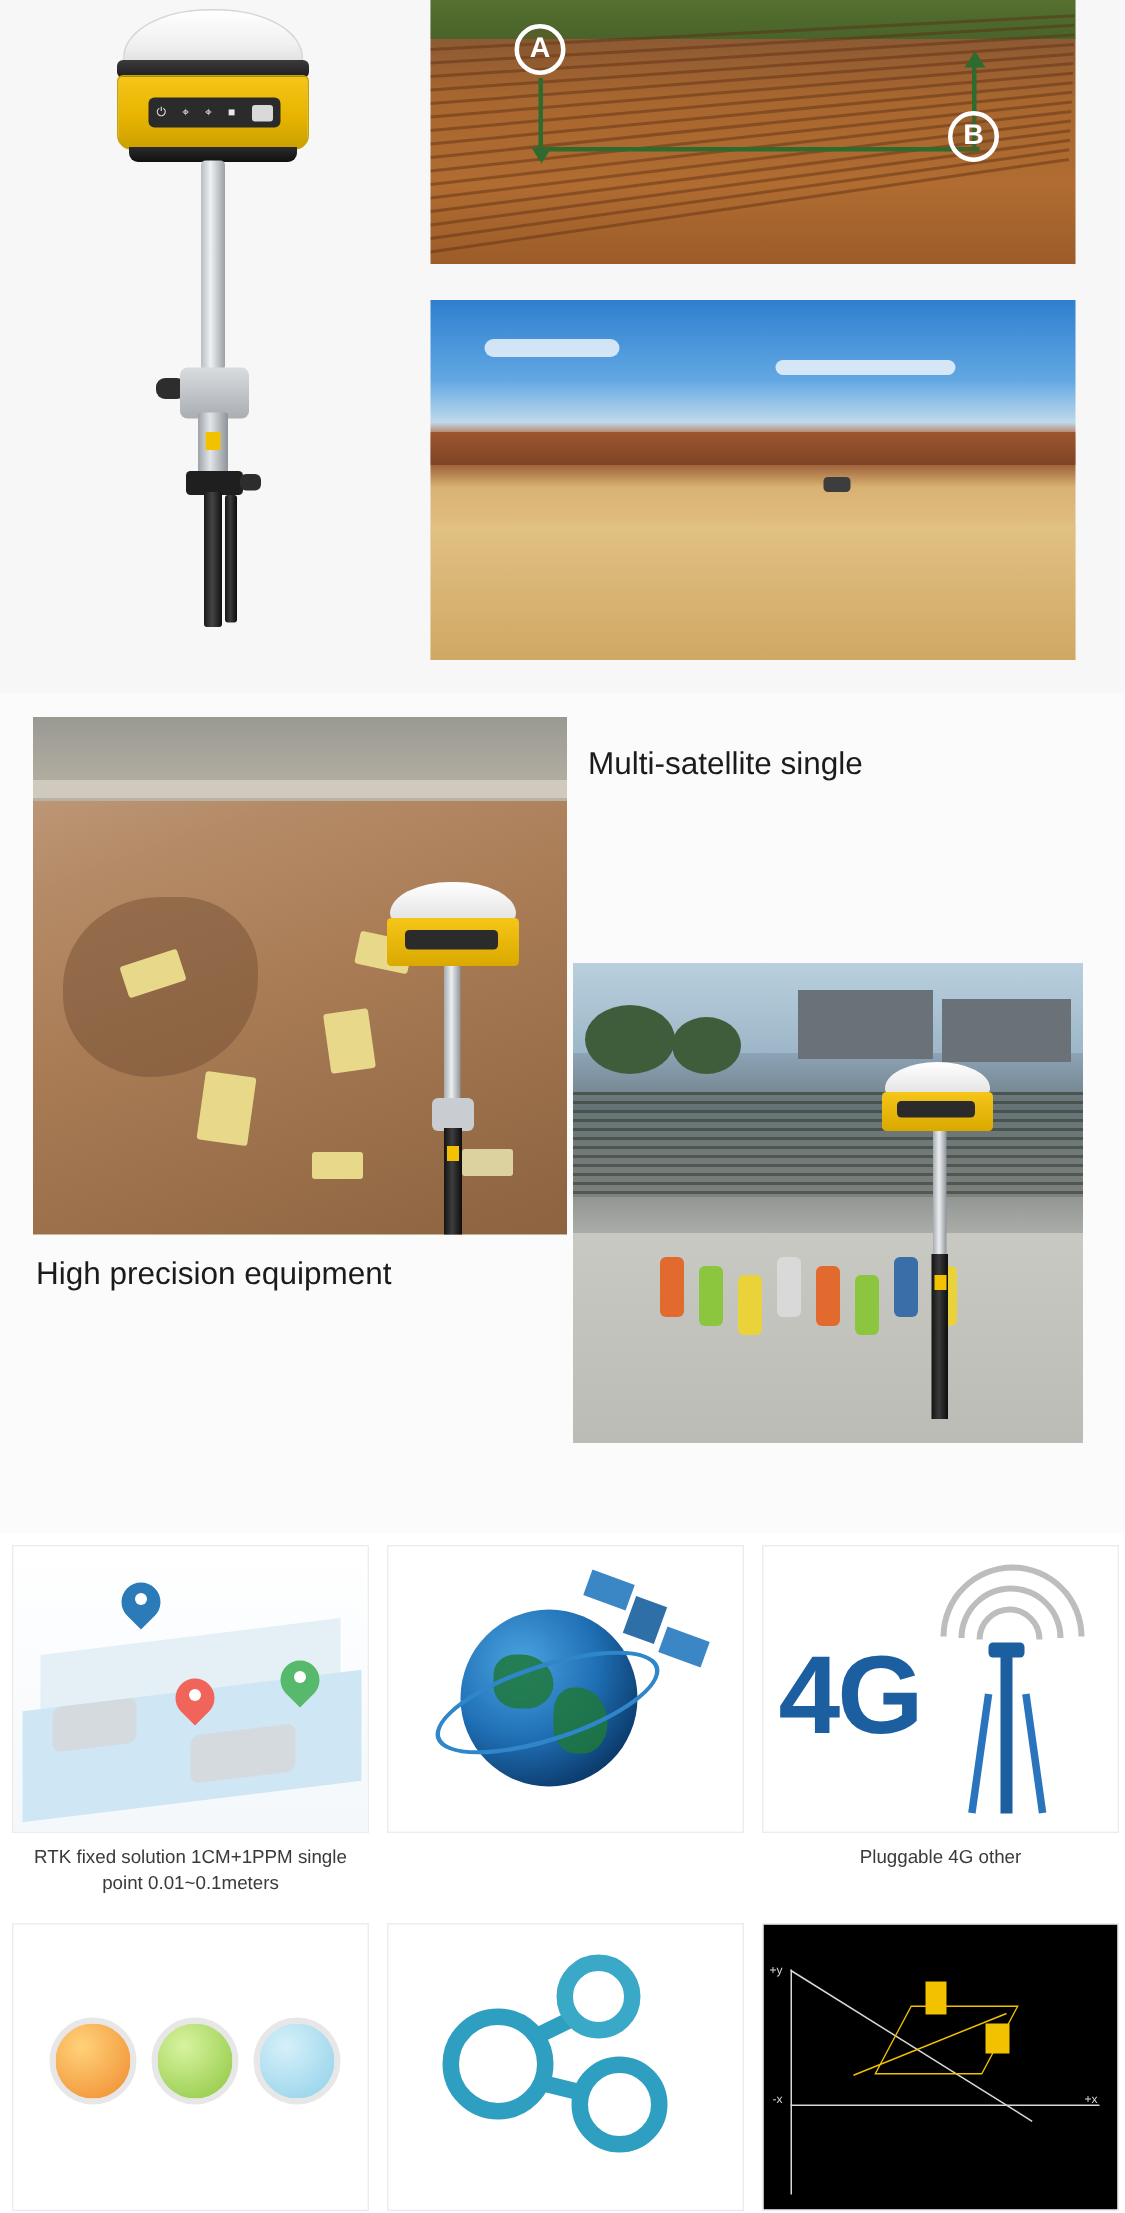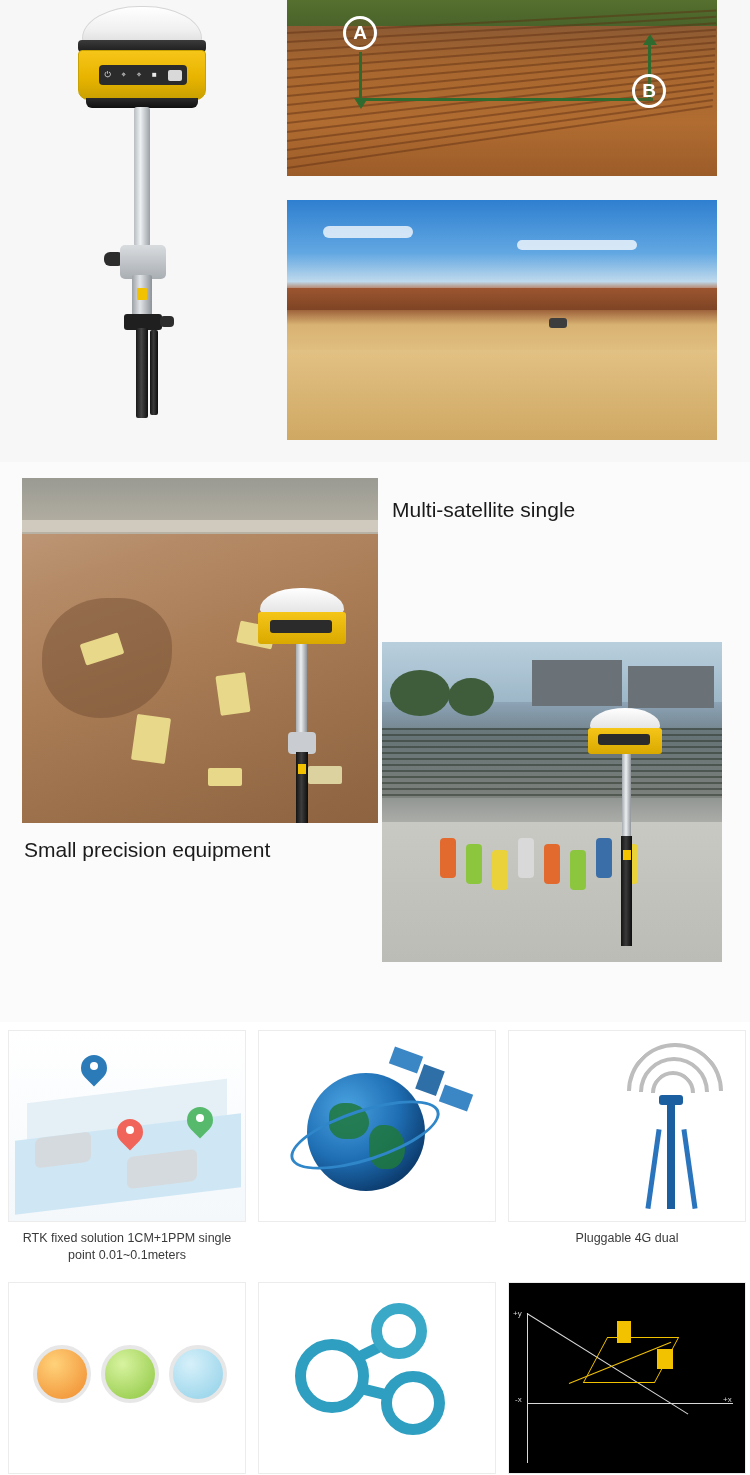--- a/index.html
+++ b/index.html
@@ -403,21 +403,21 @@
         </div>
         <div class="md-pole"></div>
         <div class="md-clamp"></div>
         <div class="md-pole2"></div>
         <div class="md-warn"></div>
       </div>
     </div>
 
     <div class="mss-title">Multi-satellite single</div>
 
-    <div class="hpe-title">Small precision equipment</div>
+    <div class="hpe-title">High precision equipment</div>
 
     <div class="photo-site">
       <div class="site-sky"></div>
       <div class="site-tree st1"></div>
       <div class="site-tree st2"></div>
       <div class="site-bldg sb1"></div>
       <div class="site-bldg sb2"></div>
       <div class="rebar-field" id="rebarGrid">
           <i style="left:0; top:0px;"></i>
           <i style="left:0; top:6px;"></i>
@@ -495,28 +495,29 @@
           <div class="globe-ring"></div>
         </div>
       </div>
 
       <div class="cell">
         <div class="cell-img">
           <div class="fg-bg"></div>
           <div class="wave w3"></div>
           <div class="wave w2"></div>
           <div class="wave w1"></div>
+          <div class="fg-text">4G</div>
           <div class="tower">
             <div class="tw-dish"></div>
             <div class="tw-mast"></div>
             <div class="tw-leg tl1"></div>
             <div class="tw-leg tl2"></div>
           </div>
         </div>
-        <div class="cell-cap">Pluggable 4G dual</div>
+        <div class="cell-cap">Pluggable 4G other</div>
       </div>
     </div>
 
     <div class="grid-row" style="margin-top:18px;">
 
       <div class="cell">
         <div class="cell-img">
           <div class="discs-bg"></div>
           <div class="disc d1"></div>
           <div class="disc d2"></div>

